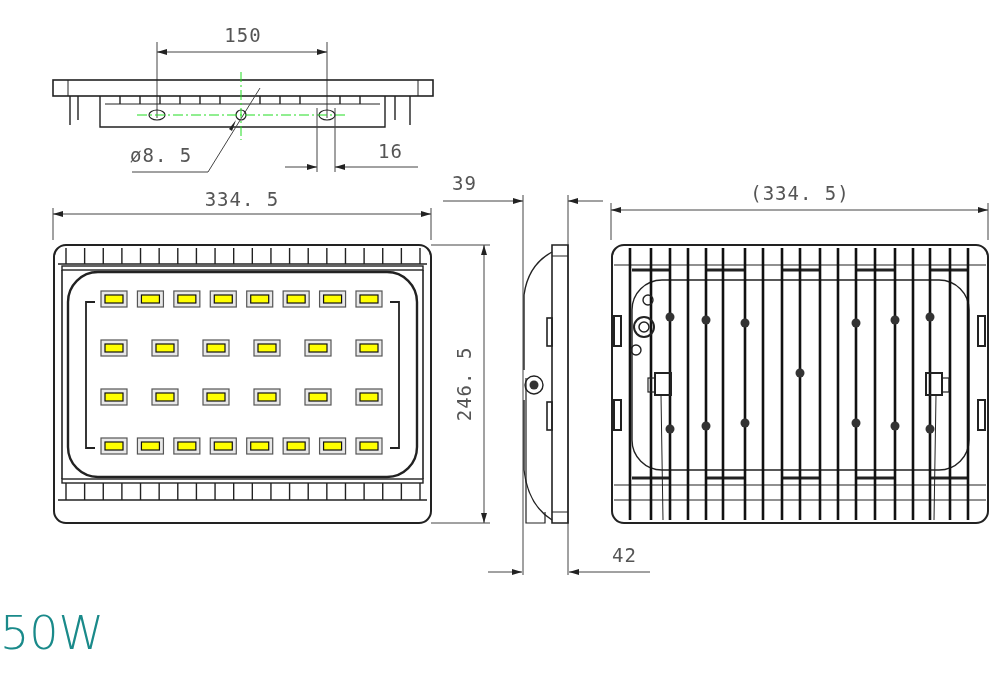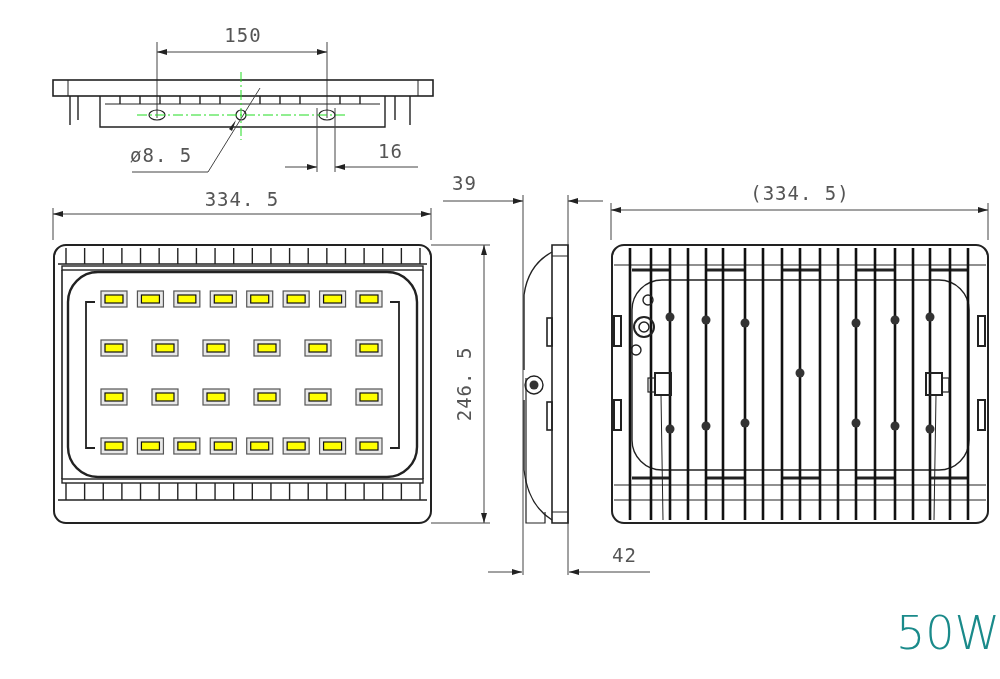--- a/index.html
+++ b/index.html
@@ -1,19 +1,19 @@
 <!DOCTYPE html>
 <html><head>
 <meta charset="utf-8">
 <style>
   html, body { margin: 0; padding: 0; background: #ffffff; }
   body { width: 1000px; height: 679px; position: relative; overflow: hidden; font-family: "DejaVu Sans", sans-serif; }
   #drawing { position: absolute; left: 0; top: 0; width: 1000px; height: 679px; }
   .dim-text { font-family: "DejaVu Sans Mono", monospace; font-size: 19px; fill: #555555; letter-spacing: 1px; }
-  .caption { position: absolute; left: 0; width: 1000px; top: 606px; text-align: right; font-family: "DejaVu Sans", sans-serif; font-size: 46px; font-weight: 300; color: #1a8a8a; letter-spacing: 0px; }
+  .caption { position: absolute; left: 0; width: 1000px; top: 606px; text-align: left; font-family: "DejaVu Sans", sans-serif; font-size: 46px; font-weight: 300; color: #1a8a8a; letter-spacing: 0px; }
   .ln { stroke: #222; fill: none; }
   .dim { stroke: #444; stroke-width: 1; fill: none; }
   .arrow { fill: #222; }
   .cl { stroke: #22dd22; stroke-width: 1; stroke-dasharray: 10 3 2 3; fill: none; }
 </style>
 </head>
 <body>
 
 <svg id="drawing" viewBox="0 0 1000 679" xmlns="http://www.w3.org/2000/svg">
   <defs>

